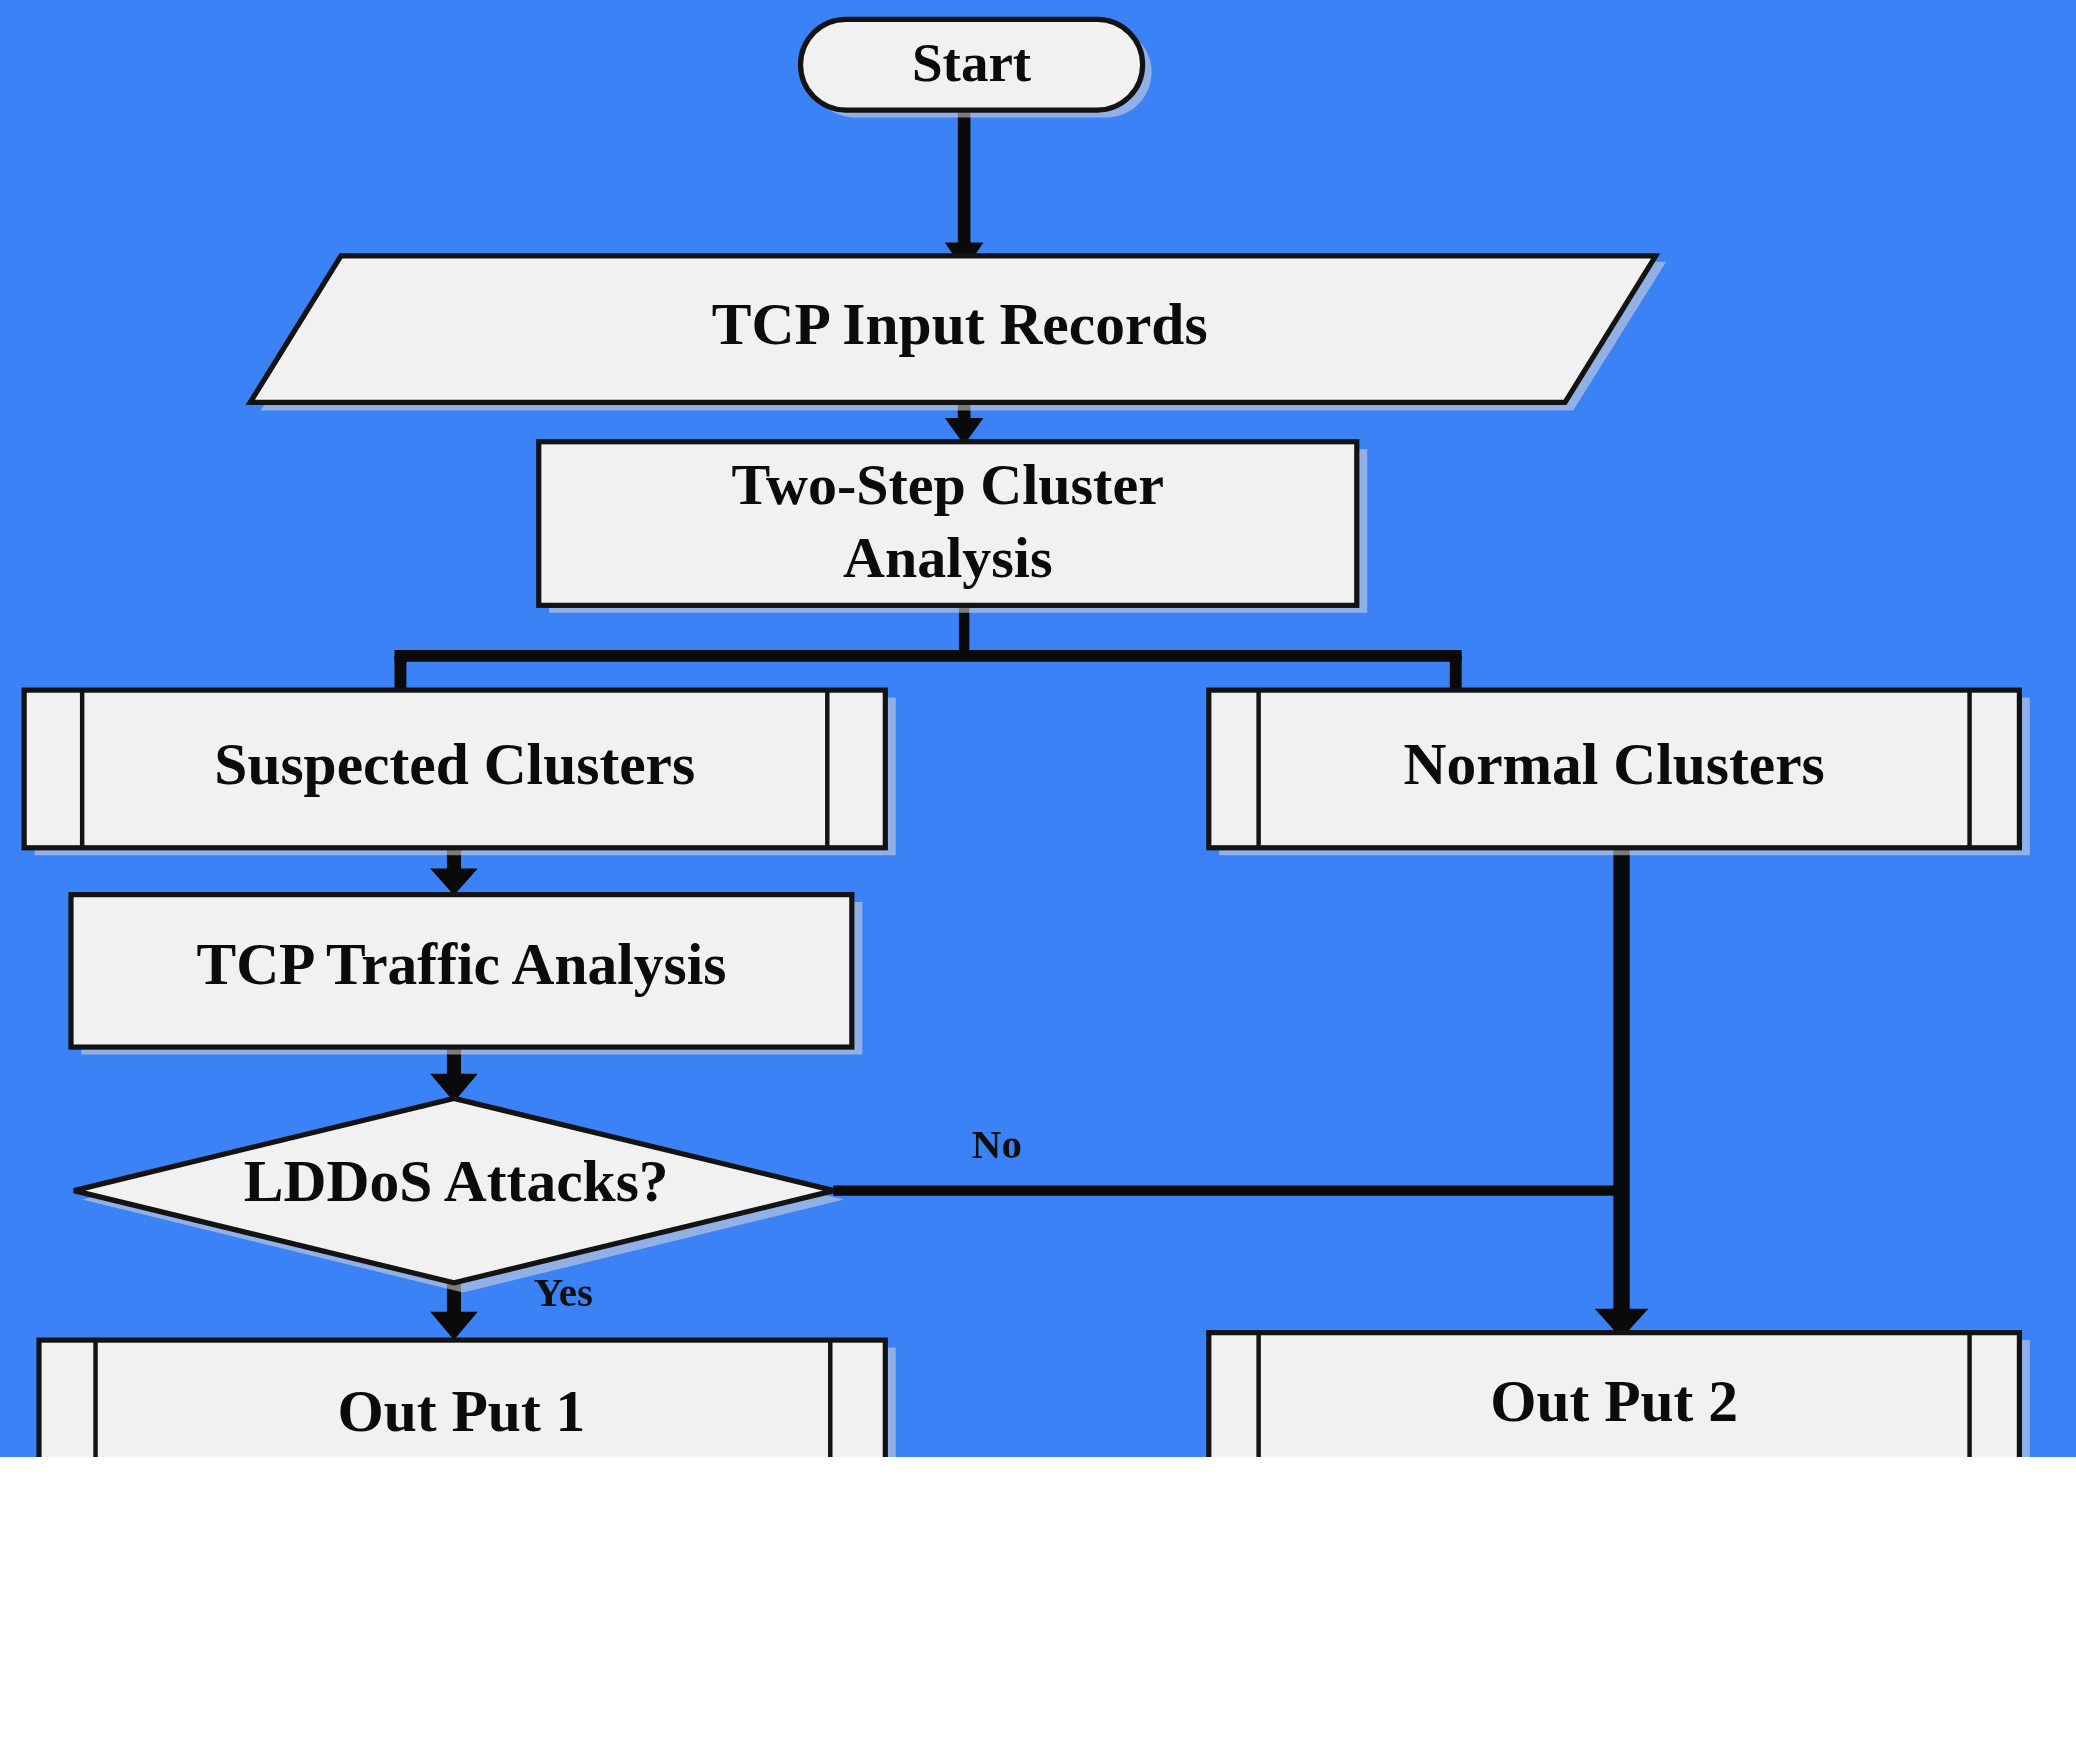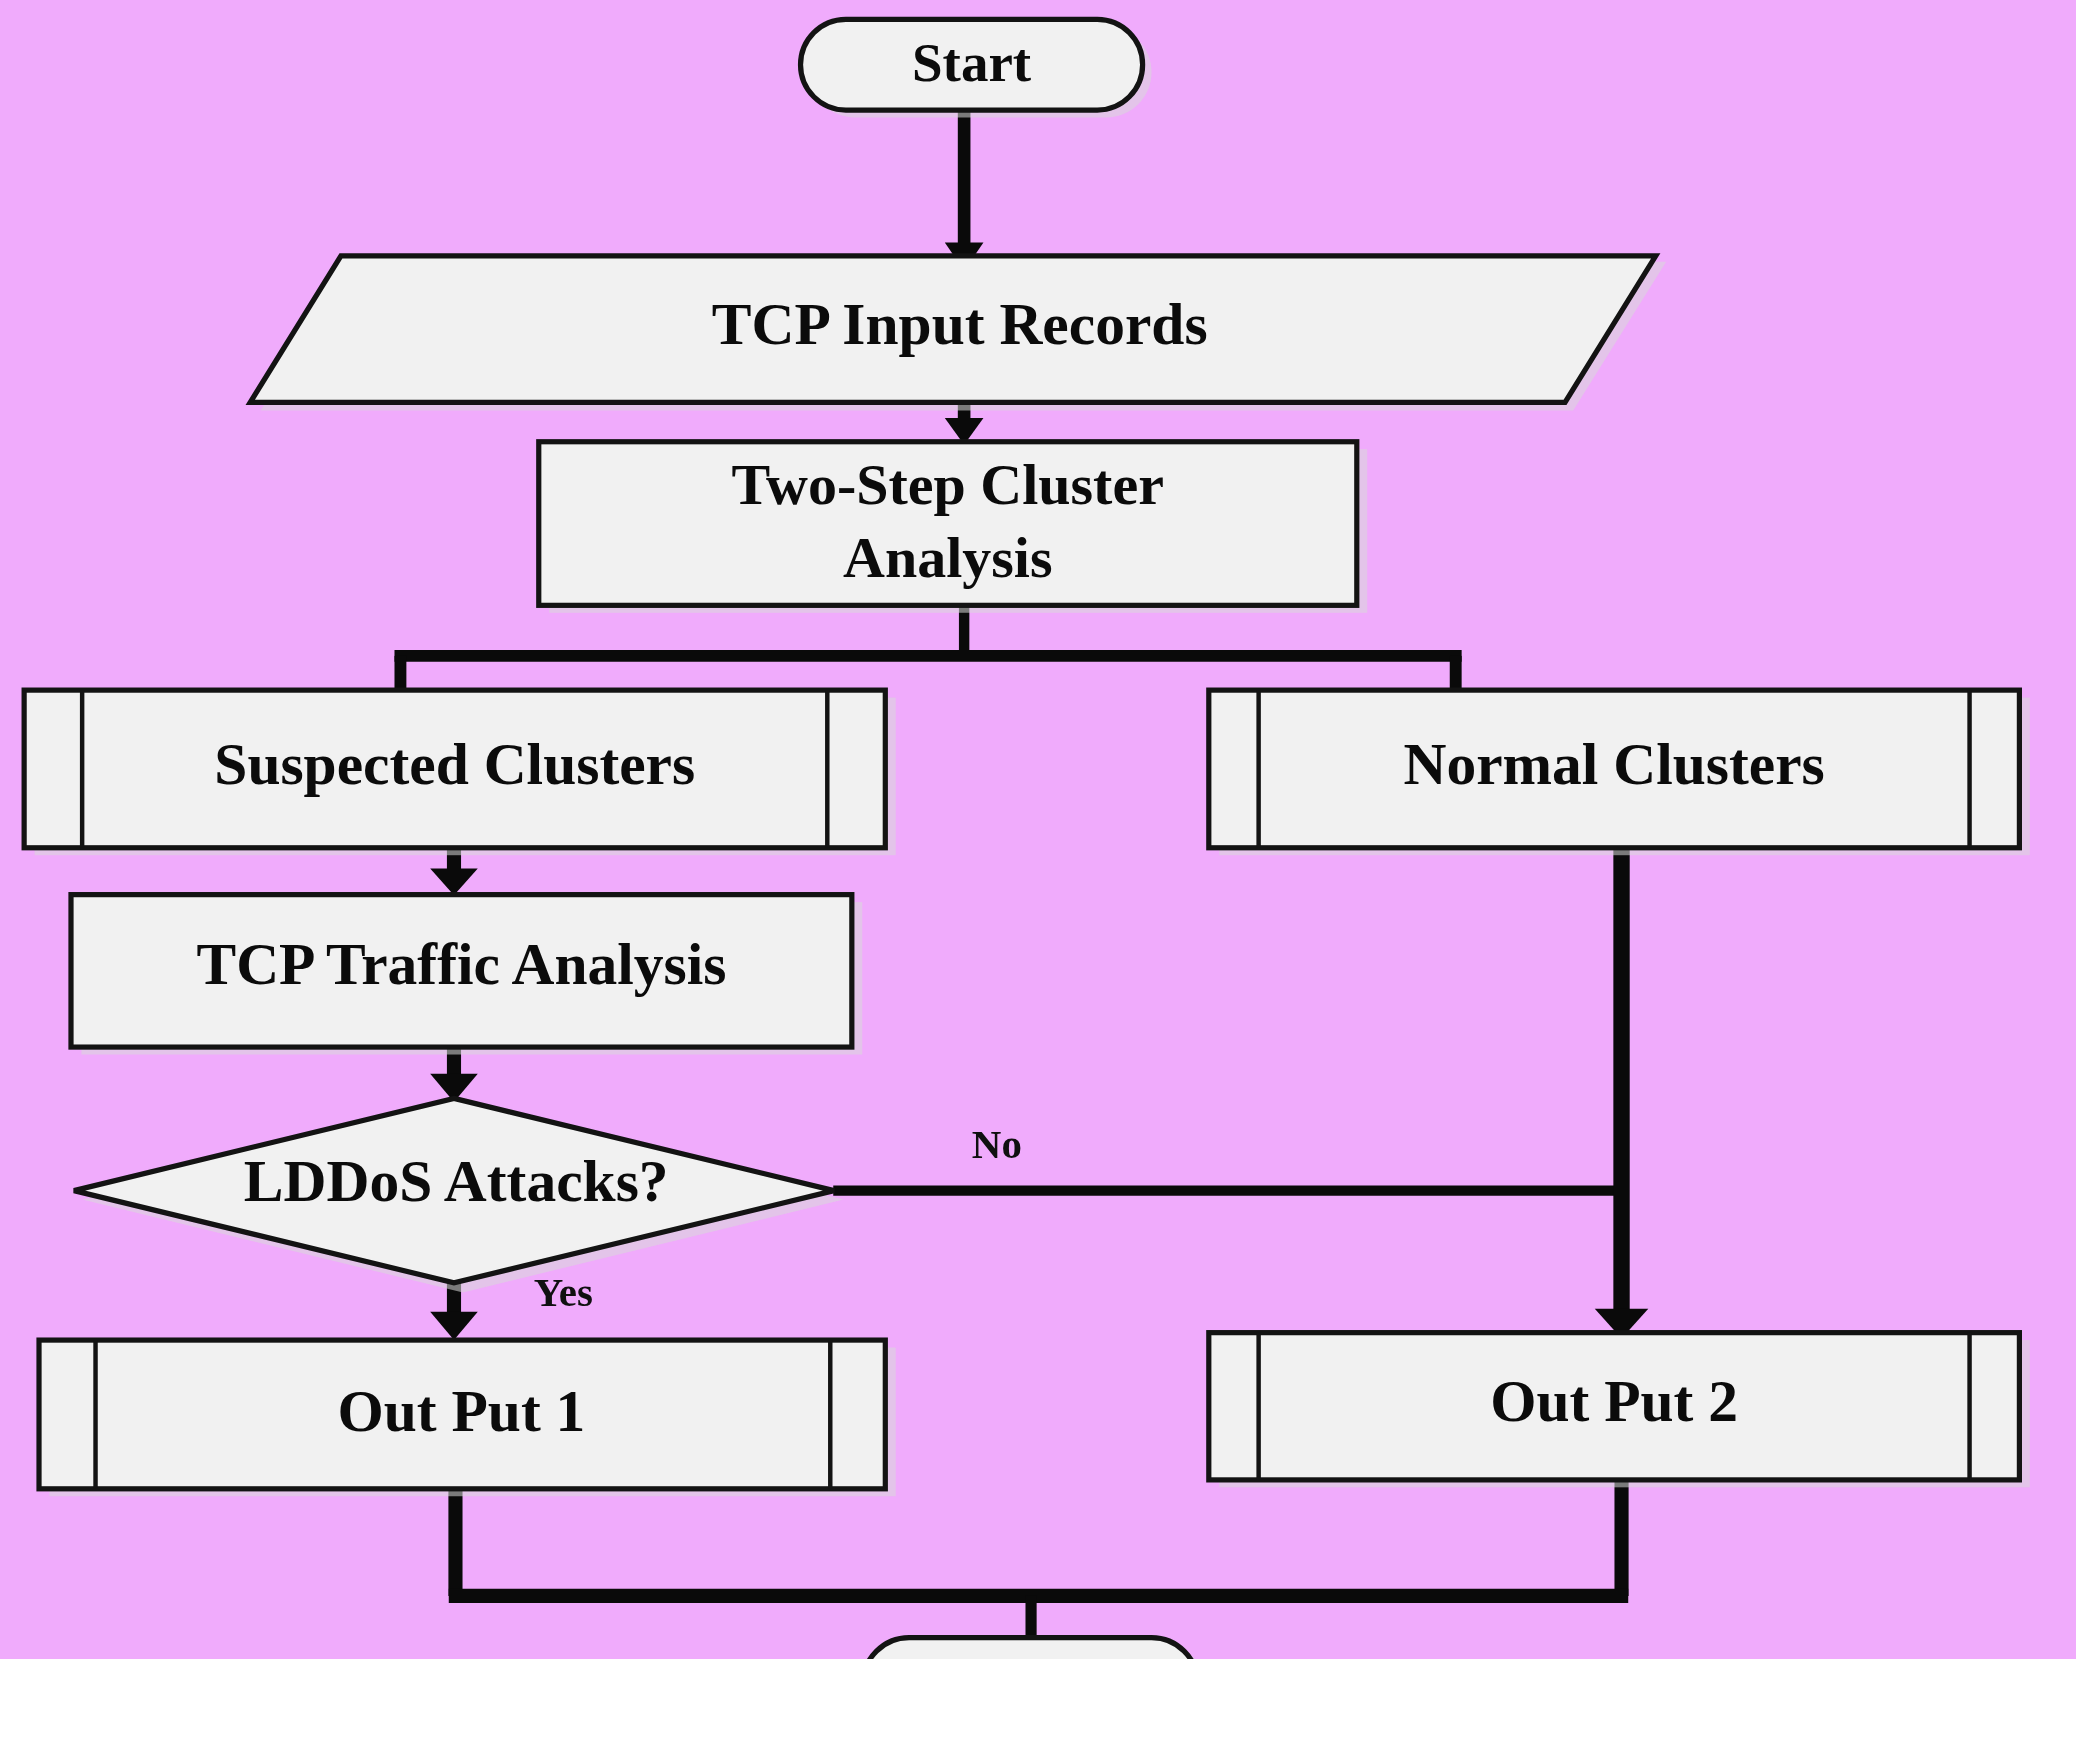--- a/index.html
+++ b/index.html
@@ -6,22 +6,22 @@
     margin: 0;
     padding: 0;
     background: #ffffff;
   }
   body {
     font-family: "Liberation Serif", "DejaVu Serif", serif;
   }
   #flowchart-root {
     position: relative;
     width: 2077px;
-    height: 1659px;
-    background: #f0abfc;
+    height: 1457px;
+    background: #3b82f6;
     overflow: hidden;
   }
   svg.chart-canvas {
     position: absolute;
     top: 0;
     left: 0;
     width: 2077px;
     height: 1761px;
   }
   .node-label {

